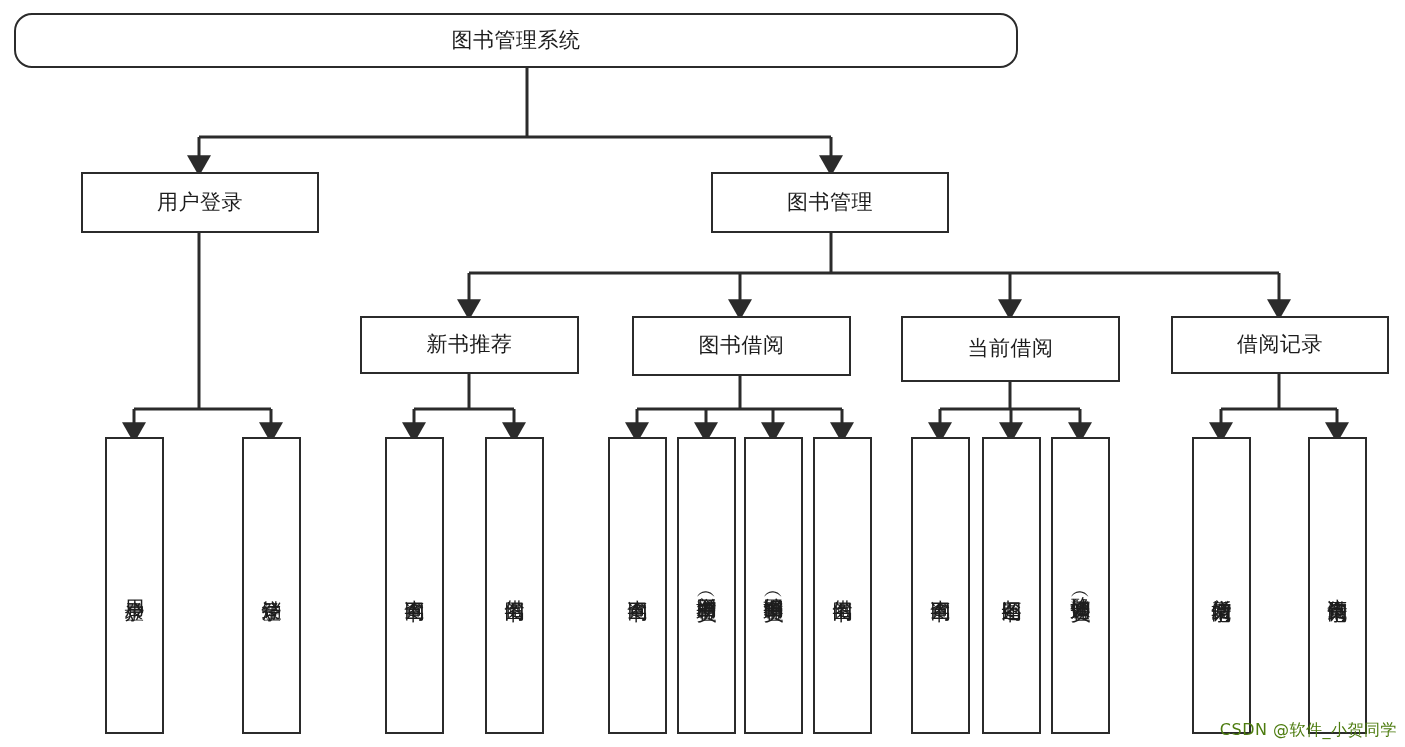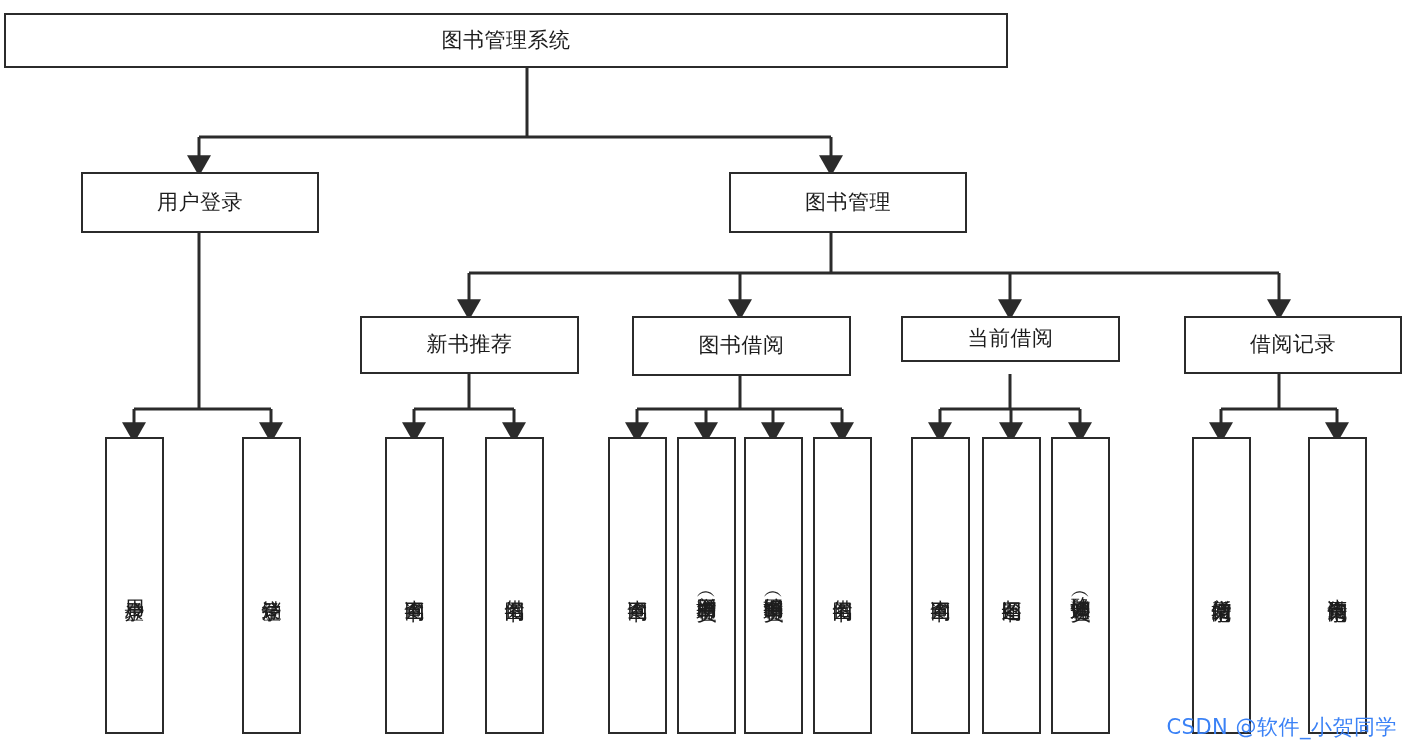--- a/index.html
+++ b/index.html
@@ -54,22 +54,22 @@
     white-space: nowrap;
   }
   .node-label {
     display: block;
     white-space: nowrap;
   }
   #watermark {
     position: absolute;
     right: 8px;
     bottom: 6px;
-    font-size: 21px;
-    color: #3b82f6;
+    font-size: 16px;
+    color: #4d7c0f;
     letter-spacing: 0.5px;
     white-space: nowrap;
     pointer-events: none;
   }
 </style>
 </head>
 <body>
 
 <div id="diagram-root">
 
@@ -116,41 +116,41 @@
       <path d="M1011,409 L1011,430" marker-end="url(#arrowhead)"></path>
       <path d="M1080,409 L1080,430" marker-end="url(#arrowhead)"></path>
 
       <path d="M1279,374 L1279,409"></path>
       <path d="M1221,409 L1337,409"></path>
       <path d="M1221,409 L1221,430" marker-end="url(#arrowhead)"></path>
       <path d="M1337,409 L1337,430" marker-end="url(#arrowhead)"></path>
     </g>
   </svg>
 
-  <div class="node horizontal" style="left:4px; top:13px; width:1004px; height:55px;">
+  <div class="node horizontal" style="left:14px; top:13px; width:1004px; height:55px;border-radius:18px;">
     <span class="node-label">图书管理系统</span>
   </div>
 
   <div class="node horizontal" style="left:81px; top:172px; width:238px; height:61px;">
     <span class="node-label">用户登录</span>
   </div>
-  <div class="node horizontal" style="left:729px; top:172px; width:238px; height:61px;">
+  <div class="node horizontal" style="left:711px; top:172px; width:238px; height:61px;">
     <span class="node-label">图书管理</span>
   </div>
 
   <div class="node horizontal" style="left:360px; top:316px; width:219px; height:58px;text-align:right;">
     <span class="node-label">新书推荐</span>
   </div>
   <div class="node horizontal" style="left:632px; top:316px; width:219px; height:60px;">
     <span class="node-label">图书借阅</span>
   </div>
-  <div class="node horizontal" style="left:901px; top:316px; width:219px; height:46px;">
+  <div class="node horizontal" style="left:901px; top:316px; width:219px; height:66px;">
     <span class="node-label">当前借阅</span>
   </div>
-  <div class="node horizontal" style="left:1171px; top:316px; width:218px; height:58px;margin-left:13px;">
+  <div class="node horizontal" style="left:1171px; top:316px; width:218px; height:58px;">
     <span class="node-label">借阅记录</span>
   </div>
 
   <div class="node vertical" style="left:105px; top:437px; width:59px; height:297px;">
     <span class="node-label">用户登录</span>
   </div>
   <div class="node vertical" style="left:242px; top:437px; width:59px; height:297px;">
     <span class="node-label">注销登录</span>
   </div>
   <div class="node vertical" style="left:385px; top:437px; width:59px; height:297px;">

